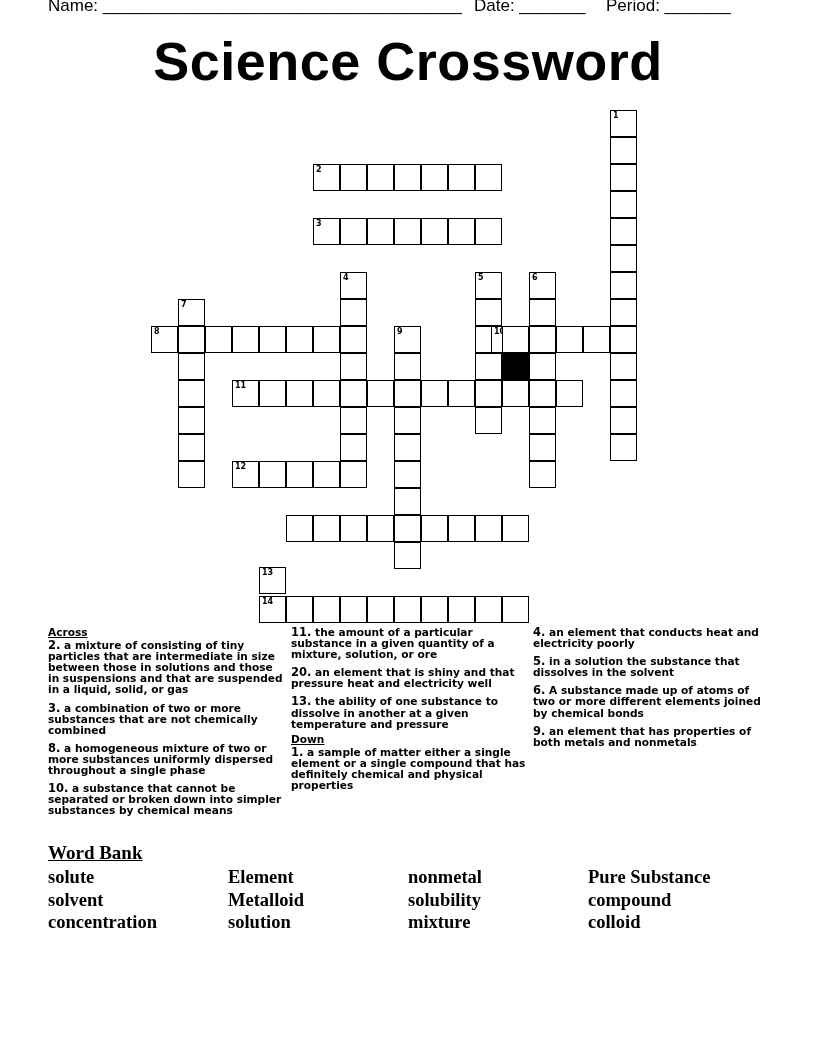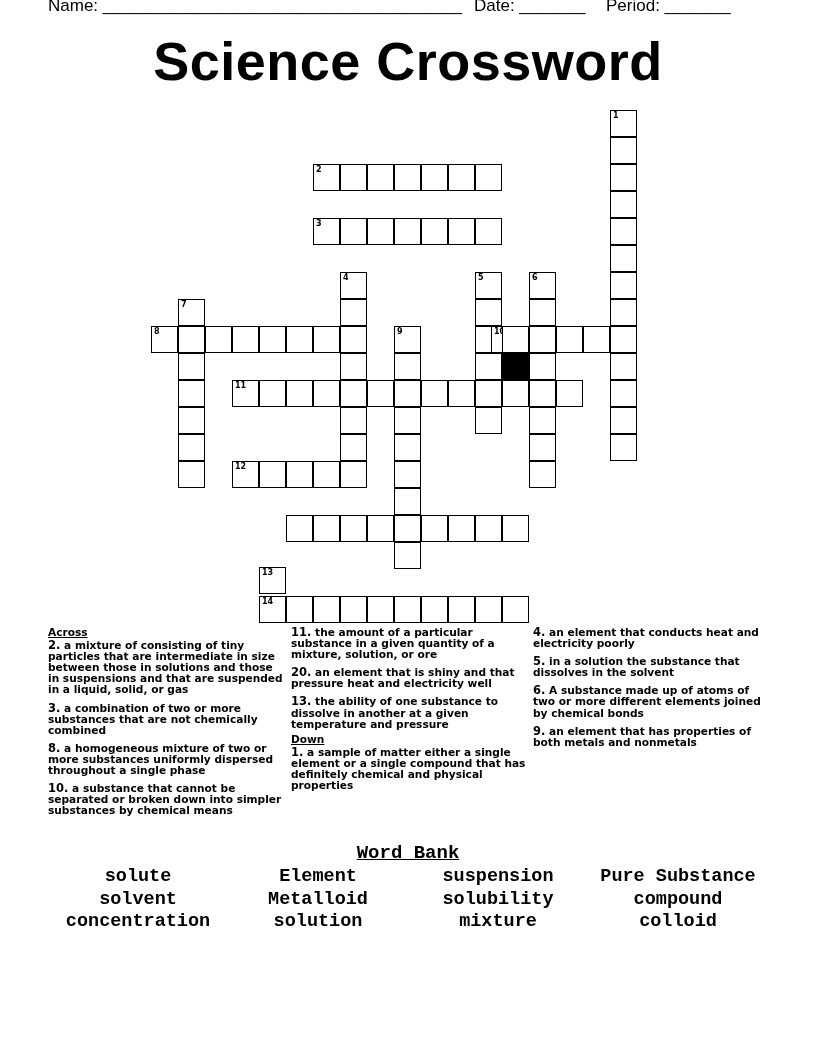--- a/index.html
+++ b/index.html
@@ -9,21 +9,21 @@
   .title { position: absolute; top: 30px; left: 0; width: 816px; text-align: center; font-size: 54px; font-weight: bold; letter-spacing: 0.5px; font-family: "Liberation Sans", sans-serif; }
   .grid { position: absolute; left: 0; top: 0; width: 816px; height: 630px; }
   .cell { position: absolute; width: 27px; height: 27px; box-sizing: border-box; border: 1.5px solid #000; background: #fff; }
   .cell.black { background: #000; }
   .cell .num { position: absolute; left: 2px; top: 0px; font-size: 8px; font-weight: bold; line-height: 9px; font-family: "DejaVu Sans", sans-serif; }
   .clues { position: absolute; top: 627px; font-size: 10.6px; font-weight: bold; line-height: 11.1px; font-family: "DejaVu Sans", sans-serif; }
   .clue-col { position: absolute; top: 0; }
   .clue-head { text-decoration: underline; margin-bottom: 2px; }
   .clue { margin-bottom: 7px; }
   .clue .n { font-size: 11.5px; }
-  .word-bank { position: absolute; top: 842px; left: 48px; width: 720px; font-family: Liberation Mono, monospace; font-weight: bold; text-align: center; }
+  .word-bank { position: absolute; top: 842px; left: 48px; width: 720px; font-family: Liberation Serif, serif; font-weight: bold; }
   .wb-title { font-size: 19px; text-decoration: underline; margin-bottom: 2px; }
   .wb-grid { display: grid; grid-template-columns: 180px 180px 180px 180px; row-gap: 0px; font-size: 18.5px; line-height: 22.5px; }
 </style>
 </head>
 <body>
 
 <div class="header-line">
   <span style="left:0;">Name: ______________________________________</span>
   <span style="left:426px;">Date: _______</span>
   <span style="left:558px;">Period: _______</span>
@@ -191,21 +191,21 @@
       <div class="clue"><span class="n">6.</span><span> A substance made up of atoms of two or more different elements joined by chemical bonds</span></div>
       <div class="clue"><span class="n">9.</span><span> an element that has properties of both metals and nonmetals</span></div>
     </div>
 </div>
 
 <div class="word-bank">
   <div class="wb-title">Word Bank</div>
   <div class="wb-grid" id="wb">
       <div>solute</div>
       <div>Element</div>
-      <div>suspension</div>
+      <div>nonmetal</div>
       <div>Pure Substance</div>
       <div>solvent</div>
       <div>Metalloid</div>
       <div>solubility</div>
       <div>compound</div>
       <div>concentration</div>
       <div>solution</div>
       <div>mixture</div>
       <div>colloid</div>
     </div>

